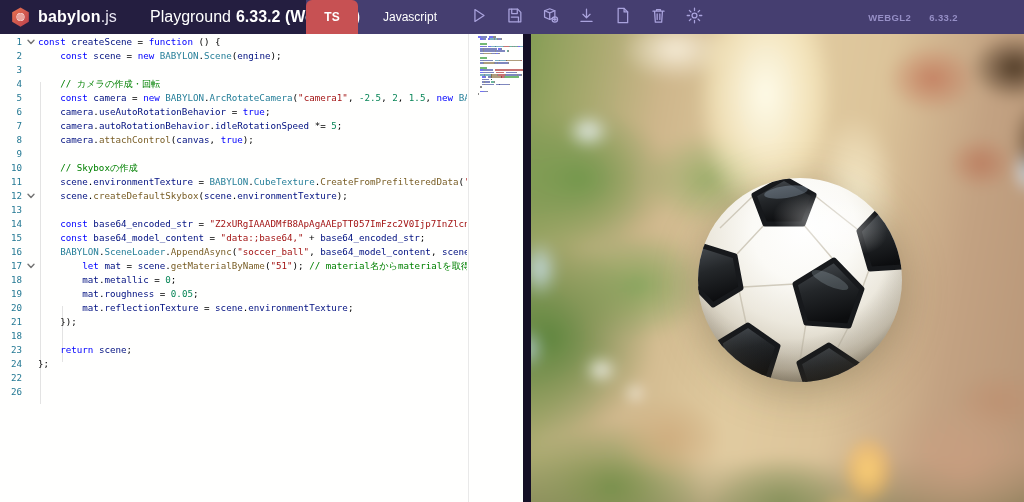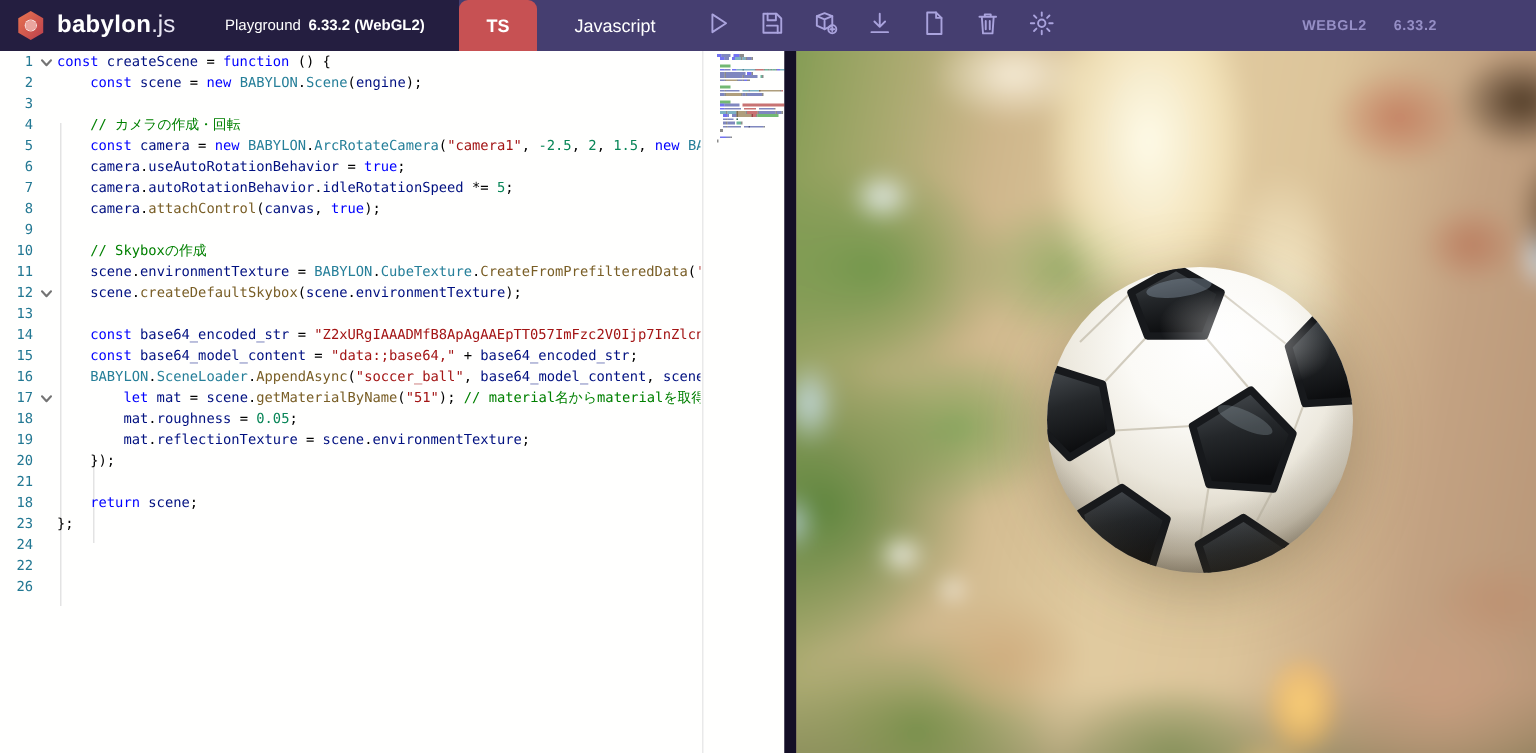--- a/index.html
+++ b/index.html
@@ -5,21 +5,21 @@
   html,body{margin:0;padding:0;background:#201a38;}
   #app{position:relative;width:1024px;height:502px;overflow:hidden;font-family:"Liberation Sans",sans-serif;}
 
   
   #header{position:absolute;left:0;top:0;width:1024px;height:34px;background:#453e70;}
   #header-left{position:absolute;left:0;top:0;width:306px;height:34px;background:#241e40;display:flex;align-items:center;}
   #brand{display:flex;align-items:center;gap:7px;margin-left:10px;cursor:pointer;}
   #brand svg{display:block;}
   .brand-bold{color:#fff;font-weight:700;font-size:16px;letter-spacing:.2px;}
   .brand-light{color:#e8e6f2;font-weight:400;font-size:16px;}
-  #pg-title{position:absolute;left:150px;top:0;height:34px;display:flex;align-items:center;color:#fff;font-size:10px;white-space:pre;}
+  #pg-title{position:absolute;left:150px;top:0;height:34px;display:flex;align-items:center;color:#fff;font-size:16px;white-space:pre;}
   #pg-title .t-app{font-weight:400;}
   #pg-title .t-ver{font-weight:700;margin-left:5px;}
   .tab{position:absolute;top:0;height:34px;display:flex;align-items:center;justify-content:center;color:#fff;font-size:12px;cursor:pointer;}
   #tab-ts{left:306px;width:52px;background:#c75153;border-radius:6px 6px 0 0;font-weight:600;}
   #tab-js{left:358px;width:104px;}
   #toolbar{position:absolute;left:468px;top:0;height:34px;display:flex;align-items:center;gap:15px;color:#aaa3dd;}
   .tool-btn{width:21px;height:21px;display:flex;align-items:center;justify-content:center;cursor:pointer;background:none;border:none;padding:0;color:#aaa3dd;}
   .tool-btn svg{width:19px;height:19px;stroke:currentColor;fill:none;stroke-width:1.6;stroke-linecap:round;stroke-linejoin:round;}
   #hdr-status{position:absolute;right:66px;top:0;height:34px;display:flex;align-items:center;gap:18px;color:#968fc6;font-size:9.5px;font-weight:700;letter-spacing:.4px;}
 
@@ -203,20 +203,21 @@
         <div class="cline"><span class="tk-ws">    </span><span class="tk-id">camera</span><span class="tk-pun">.</span><span class="tk-fn">attachControl</span><span class="tk-pun">(</span><span class="tk-id">canvas</span><span class="tk-pun">, </span><span class="tk-kw">true</span><span class="tk-pun">);</span></div>
         <div class="cline"></div>
         <div class="cline"><span class="tk-ws">    </span><span class="tk-com">// Skyboxの作成</span></div>
         <div class="cline"><span class="tk-ws">    </span><span class="tk-id">scene</span><span class="tk-pun">.</span><span class="tk-id">environmentTexture</span><span class="tk-op"> = </span><span class="tk-type">BABYLON</span><span class="tk-pun">.</span><span class="tk-type">CubeTexture</span><span class="tk-pun">.</span><span class="tk-fn">CreateFromPrefilteredData</span><span class="tk-pun">(</span><span class="tk-str">'</span></div>
         <div class="cline"><span class="tk-ws">    </span><span class="tk-id">scene</span><span class="tk-pun">.</span><span class="tk-fn">createDefaultSkybox</span><span class="tk-pun">(</span><span class="tk-id">scene</span><span class="tk-pun">.</span><span class="tk-id">environmentTexture</span><span class="tk-pun">);</span></div>
         <div class="cline"></div>
         <div class="cline"><span class="tk-ws">    </span><span class="tk-kw">const </span><span class="tk-id">base64_encoded_str</span><span class="tk-op"> = </span><span class="tk-str">"Z2xURgIAAADMfB8ApAgAAEpTT057ImFzc2V0Ijp7InZlcnNpb2</span></div>
         <div class="cline"><span class="tk-ws">    </span><span class="tk-kw">const </span><span class="tk-id">base64_model_content</span><span class="tk-op"> = </span><span class="tk-str">"data:;base64,"</span><span class="tk-op"> + </span><span class="tk-id">base64_encoded_str</span><span class="tk-pun">;</span></div>
         <div class="cline"><span class="tk-ws">    </span><span class="tk-type">BABYLON</span><span class="tk-pun">.</span><span class="tk-type">SceneLoader</span><span class="tk-pun">.</span><span class="tk-fn">AppendAsync</span><span class="tk-pun">(</span><span class="tk-str">"soccer_ball"</span><span class="tk-pun">, </span><span class="tk-id">base64_model_content</span><span class="tk-pun">, </span><span class="tk-id">scene</span></div>
         <div class="cline"><span class="tk-ws">        </span><span class="tk-kw">let </span><span class="tk-id">mat</span><span class="tk-op"> = </span><span class="tk-id">scene</span><span class="tk-pun">.</span><span class="tk-fn">getMaterialByName</span><span class="tk-pun">(</span><span class="tk-str">"51"</span><span class="tk-pun">); </span><span class="tk-com">// material名からmaterialを取得</span></div>
+        <div class="cline"><span class="tk-ws">        </span><span class="tk-id">mat</span><span class="tk-pun">.</span><span class="tk-id">metallic</span><span class="tk-op"> = </span><span class="tk-num">0</span><span class="tk-pun">;</span></div>
         <div class="cline"><span class="tk-ws">        </span><span class="tk-id">mat</span><span class="tk-pun">.</span><span class="tk-id">roughness</span><span class="tk-op"> = </span><span class="tk-num">0.05</span><span class="tk-pun">;</span></div>
         <div class="cline"><span class="tk-ws">        </span><span class="tk-id">mat</span><span class="tk-pun">.</span><span class="tk-id">reflectionTexture</span><span class="tk-op"> = </span><span class="tk-id">scene</span><span class="tk-pun">.</span><span class="tk-id">environmentTexture</span><span class="tk-pun">;</span></div>
         <div class="cline"><span class="tk-ws">    </span><span class="tk-pun">});</span></div>
         <div class="cline"></div>
         <div class="cline"><span class="tk-ws">    </span><span class="tk-kw">return </span><span class="tk-id">scene</span><span class="tk-pun">;</span></div>
         <div class="cline"><span class="tk-pun">};</span></div>
         <div class="cline"></div>
       </div>
     <div id="folds">
         <div class="fold" style="top: 3px;"><svg viewBox="0 0 10 10">

